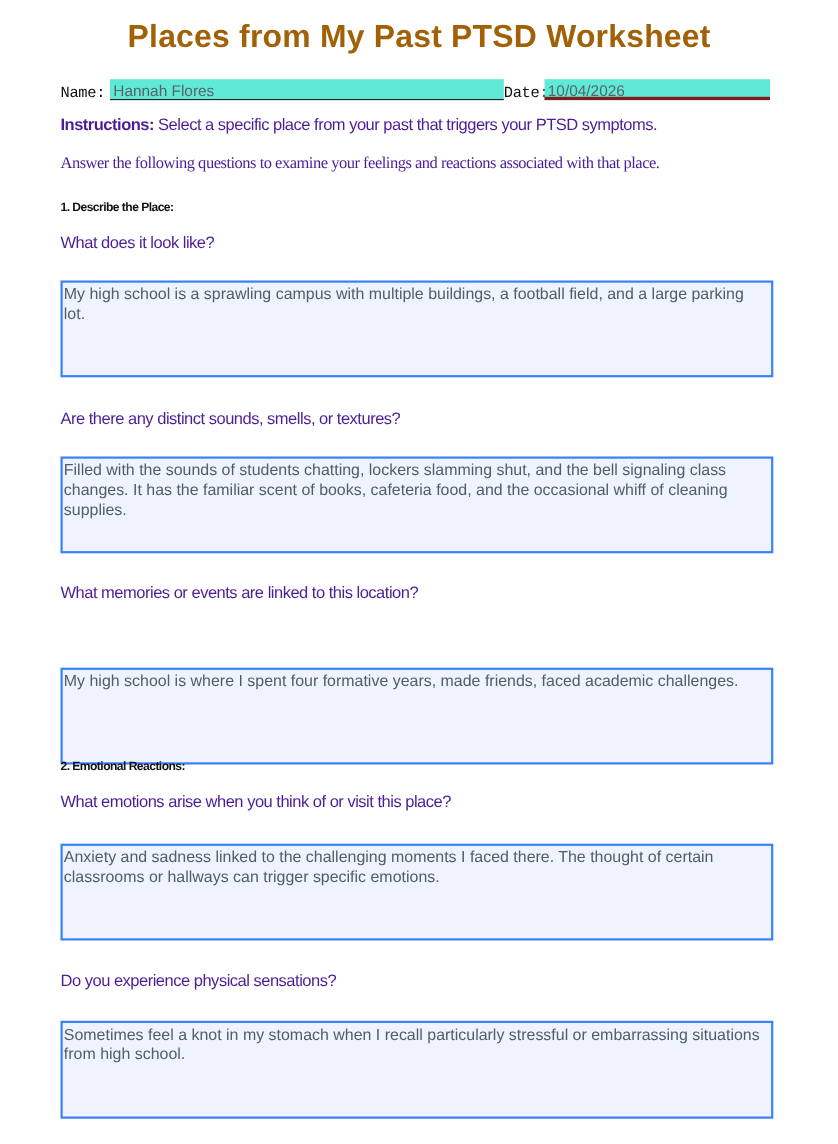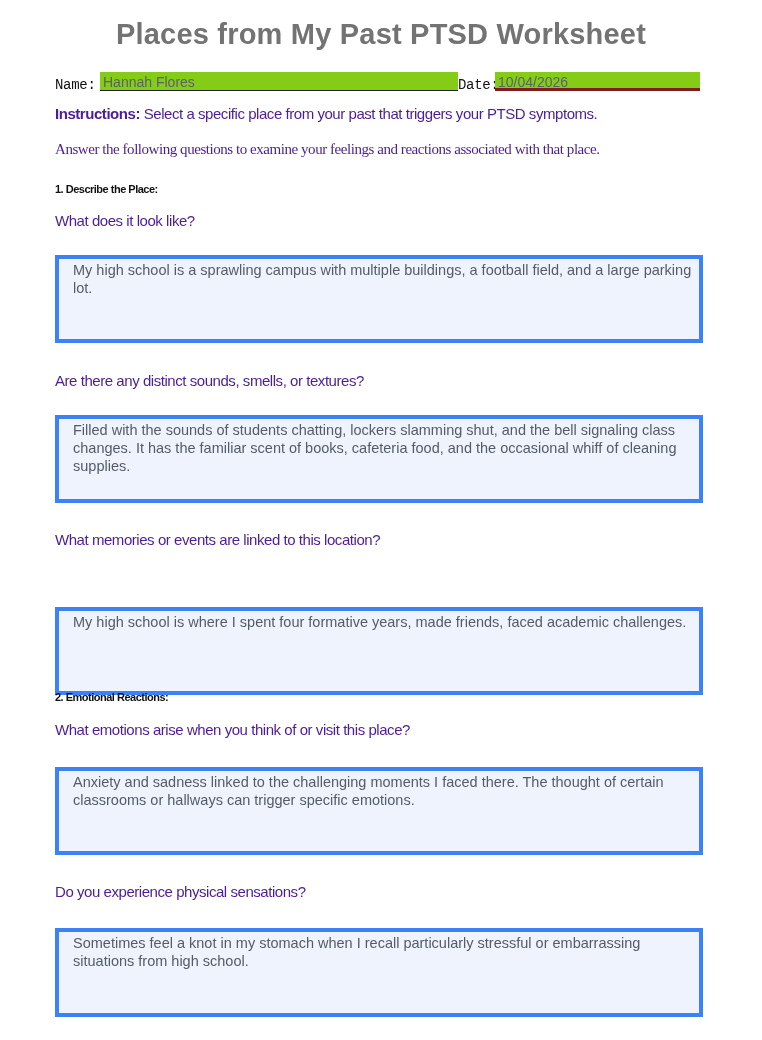--- a/index.html
+++ b/index.html
@@ -17,21 +17,21 @@
     }
     .title {
       position: absolute;
       left: 0;
       top: 18px;
       width: 762px;
       text-align: center;
       font-size: 29px;
       font-weight: bold;
       letter-spacing: 0.2px;
-      color: #737373;
+      color: #a16207;
     }
     .header-row {
       position: absolute;
       top: 72px;
       left: 55px;
       width: 648px;
       height: 22px;
       font-size: 14px;
     }
     .lbl {
@@ -39,21 +39,21 @@
       top: 5px;
       font-size: 14px;
       letter-spacing: -0.3px;
       color: #111;
       font-family: Liberation Mono, monospace;
     }
     .field {
       position: absolute;
       top: 0px;
       height: 19px;
-      background: #84cc16;
+      background: #5eead4;
       border-bottom: 1.5px solid #222;
       color: #5a6170;
       font-size: 14px;
       padding-left: 3px;
       line-height: 20px;
       box-sizing: border-box;
     }
     .field-date {
       border-bottom: 3px solid #7f1d1d;
     }
@@ -73,23 +73,23 @@
       font-size: 11px;
       font-weight: bold;
       letter-spacing: -0.5px;
       color: #111;
     }
     .answer-box {
       position: absolute;
       left: 55px;
       width: 648px;
       background: #eff3fd;
-      border: 4px solid #3b82f6;
+      border: 2px solid #3b82f6;
       box-sizing: border-box;
-      padding: 2px 2px 0 14px;
+      padding: 2px 2px 0 1px;
       font-size: 14.5px;
       line-height: 18px;
       color: #545b69;
     }
   </style>
 </head>
 <body>
 
 <div>
 

